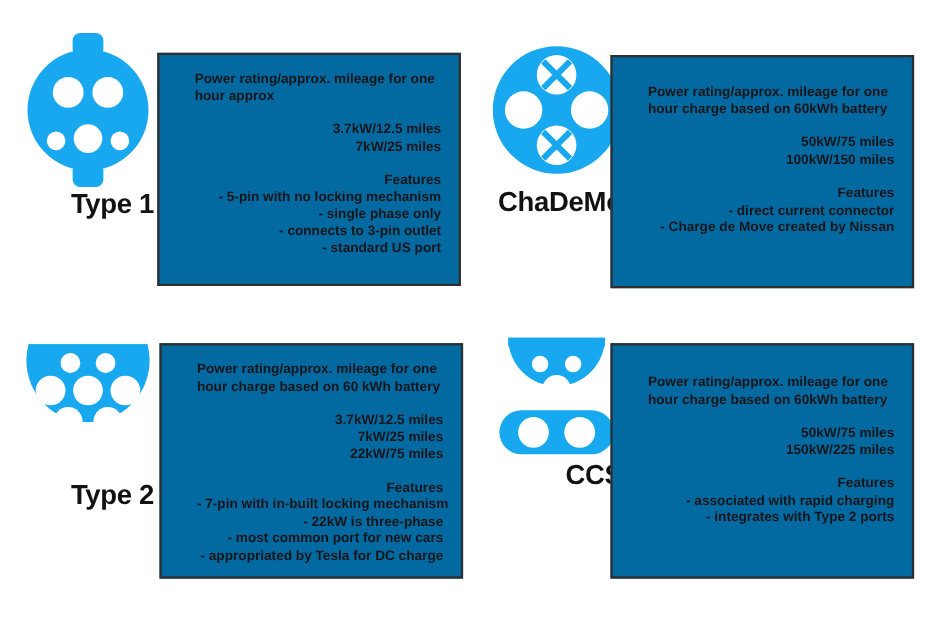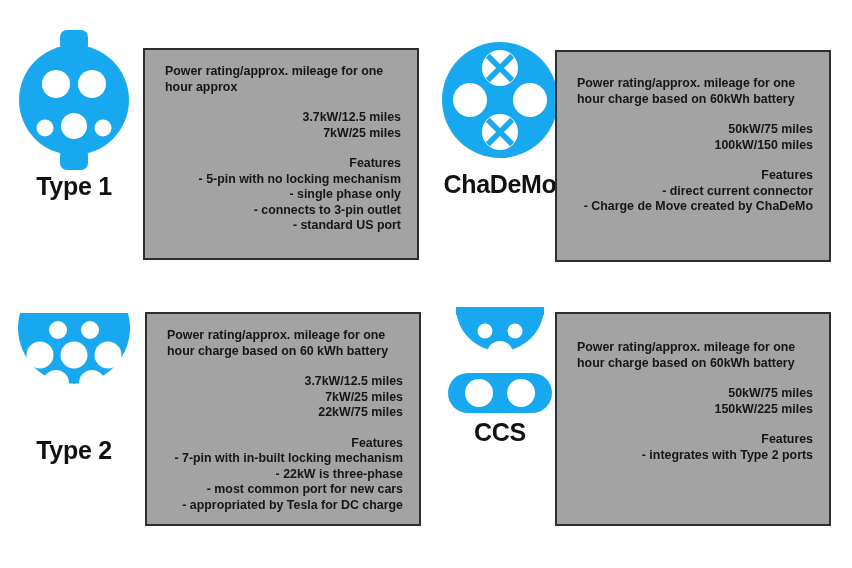--- a/index.html
+++ b/index.html
@@ -36,21 +36,21 @@
 
   
   .icon-col {
     position: absolute;
     left: 8px;
     top: 0px;
     width: 132px;
     height: 216px;
     display: flex;
     flex-direction: column;
-    align-items: center;
+    align-items: flex-end;
     justify-content: flex-start;
   }
   .icon-wrap {
     width: 120px;
     height: 140px;
     display: flex;
     align-items: center;
     justify-content: center;
   }
   .icon-wrap svg { display: block; }
@@ -70,23 +70,23 @@
   #panel-type2 .caption    { margin-top: 18px; }
   #panel-ccs .icon-wrap    { height: 124px; }
   #panel-ccs .caption      { margin-top: 0; }
   #panel-chademo .icon-wrap{ height: 140px; }
   #panel-chademo .caption  { margin-top: 2px; }
 
   
   .info-box {
     position: absolute;
     box-sizing: border-box;
-    background: #a3a3a3;
+    background: #0369a1;
     border: 2px solid #2e2e2e;
-    padding: 14px 16px 10px 20px;
+    padding: 14px 16px 10px 32px;
   }
   #panel-type1  .info-box { left: 143px; top: 18px; width: 276px; height: 212px; }
   #panel-chademo .info-box{ left: 129px; top: 20px; width: 276px; height: 212px; }
   #panel-type2  .info-box { left: 145px; top: 16px; width: 276px; height: 214px; }
   #panel-ccs    .info-box { left: 129px; top: 16px; width: 276px; height: 214px; }
 
   .info-text {
     font-size: 12.4px;
     font-weight: bold;
     color: #16161a;
@@ -177,21 +177,21 @@
           <span class="ln">Power rating/approx. mileage for one</span>
           <span class="ln">hour charge based on 60kWh battery</span>
         </p>
         <p class="blk">
           <span class="ln">50kW/75 miles</span>
           <span class="ln">100kW/150 miles</span>
         </p>
         <p class="blk">
           <span class="ln">Features</span>
           <span class="ln">- direct current connector</span>
-          <span class="ln">- Charge de Move created by ChaDeMo</span>
+          <span class="ln">- Charge de Move created by Nissan</span>
         </p>
       </div>
     </div>
   </section>
 
   <section class="panel" id="panel-type2">
     <div class="icon-col">
       <div class="icon-wrap">
         <svg width="120" height="118" viewBox="0 0 120 118" aria-hidden="true">
           <path d="M6 14 A56 56 0 1 0 114 14 Z" fill="#17A8F0"></path>
@@ -258,19 +258,20 @@
         <p class="blk">
           <span class="ln">Power rating/approx. mileage for one</span>
           <span class="ln">hour charge based on 60kWh battery</span>
         </p>
         <p class="blk">
           <span class="ln">50kW/75 miles</span>
           <span class="ln">150kW/225 miles</span>
         </p>
         <p class="blk">
           <span class="ln">Features</span>
+          <span class="ln">- associated with rapid charging</span>
           <span class="ln">- integrates with Type 2 ports</span>
         </p>
       </div>
     </div>
   </section>
 
 </div>
 
 </body></html>

